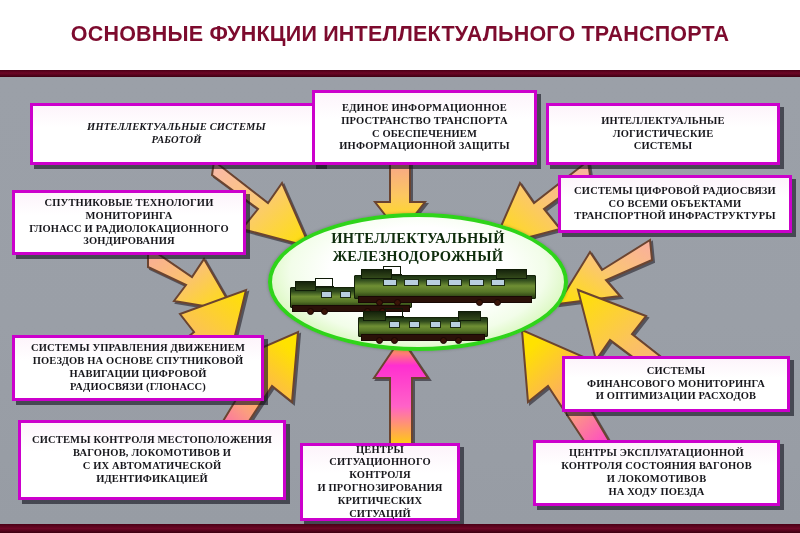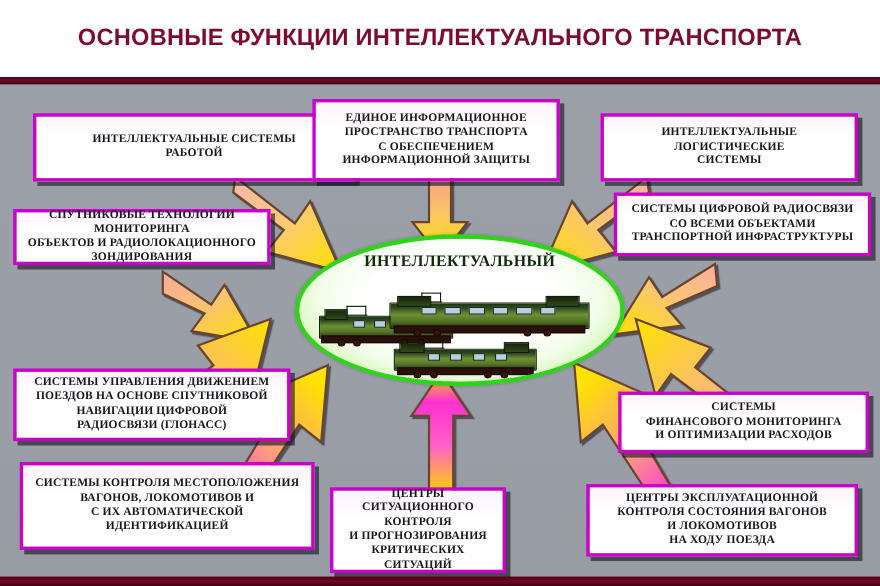--- a/index.html
+++ b/index.html
@@ -226,20 +226,21 @@
           <stop offset="100%" stop-color="#ffe200"></stop>
         </linearGradient>
       </defs>
       <polygon points="124,116 78,38 98,28 34,0 40,72 60,56 102,120" fill="url(#gA10)" stroke="#6b4430" stroke-width="2"></polygon>
     </svg>
   </div>
 
   <div class="oval">
     <div class="oval-title">
       <div>ИНТЕЛЛЕКТУАЛЬНЫЙ</div>
+      <div>ЖЕЛЕЗНОДОРОЖНЫЙ</div>
     </div>
 
     <div class="loco" style="left:18px;top:62px;width:120px;height:36px;">
       <div class="panto" style="left:22px;"></div>
       <div class="body"></div>
       <div class="cabL"></div>
         <div class="cabR"></div>
       <div class="win" style="left:26%"></div>
         <div class="win" style="left:42%"></div>
       <div class="win" style="left:58%"></div>
@@ -279,49 +280,49 @@
       <div class="win" style="left:56%"></div>
         <div class="win" style="left:72%"></div>
       <div class="skirt" style="top:25px;"></div>
       <div class="wheel" style="top:28px;left:14%"></div>
         <div class="wheel" style="top:28px;left:26%"></div>
       <div class="wheel" style="top:28px;left:64%"></div>
         <div class="wheel" style="top:28px;left:76%"></div>
     </div>
   </div>
 
-  <div class="box" style="left:30px;top:103px;width:293px;height:62px;">
+  <div class="box" style="left:30px;top:103px;width:293px;height:62px;font-style:italic;">
     <div class="txt">
       <div>ИНТЕЛЛЕКТУАЛЬНЫЕ СИСТЕМЫ</div>
       <div>РАБОТОЙ</div>
     </div>
   </div>
 
-  <div class="box" style="left:284px;top:90px;width:225px;height:75px;">
+  <div class="box" style="left:312px;top:90px;width:225px;height:75px;">
     <div class="txt">
       <div>ЕДИНОЕ ИНФОРМАЦИОННОЕ</div>
       <div>ПРОСТРАНСТВО ТРАНСПОРТА</div>
       <div>С ОБЕСПЕЧЕНИЕМ</div>
       <div>ИНФОРМАЦИОННОЙ  ЗАЩИТЫ</div>
     </div>
   </div>
 
   <div class="box" style="left:546px;top:103px;width:234px;height:62px;">
     <div class="txt">
       <div>ИНТЕЛЛЕКТУАЛЬНЫЕ</div>
       <div>ЛОГИСТИЧЕСКИЕ</div>
       <div>СИСТЕМЫ</div>
     </div>
   </div>
 
-  <div class="box" style="left:12px;top:190px;width:234px;height:51px;">
+  <div class="box" style="left:12px;top:190px;width:234px;height:65px;">
     <div class="txt">
       <div>СПУТНИКОВЫЕ  ТЕХНОЛОГИИ</div>
       <div>МОНИТОРИНГА</div>
-      <div>ОБЪЕКТОВ И РАДИОЛОКАЦИОННОГО</div>
+      <div>ГЛОНАСС И РАДИОЛОКАЦИОННОГО</div>
       <div>ЗОНДИРОВАНИЯ</div>
     </div>
   </div>
 
   <div class="box" style="left:558px;top:175px;width:234px;height:58px;">
     <div class="txt">
       <div>СИСТЕМЫ ЦИФРОВОЙ  РАДИОСВЯЗИ</div>
       <div>СО ВСЕМИ ОБЪЕКТАМИ</div>
       <div>ТРАНСПОРТНОЙ  ИНФРАСТРУКТУРЫ</div>
     </div>

